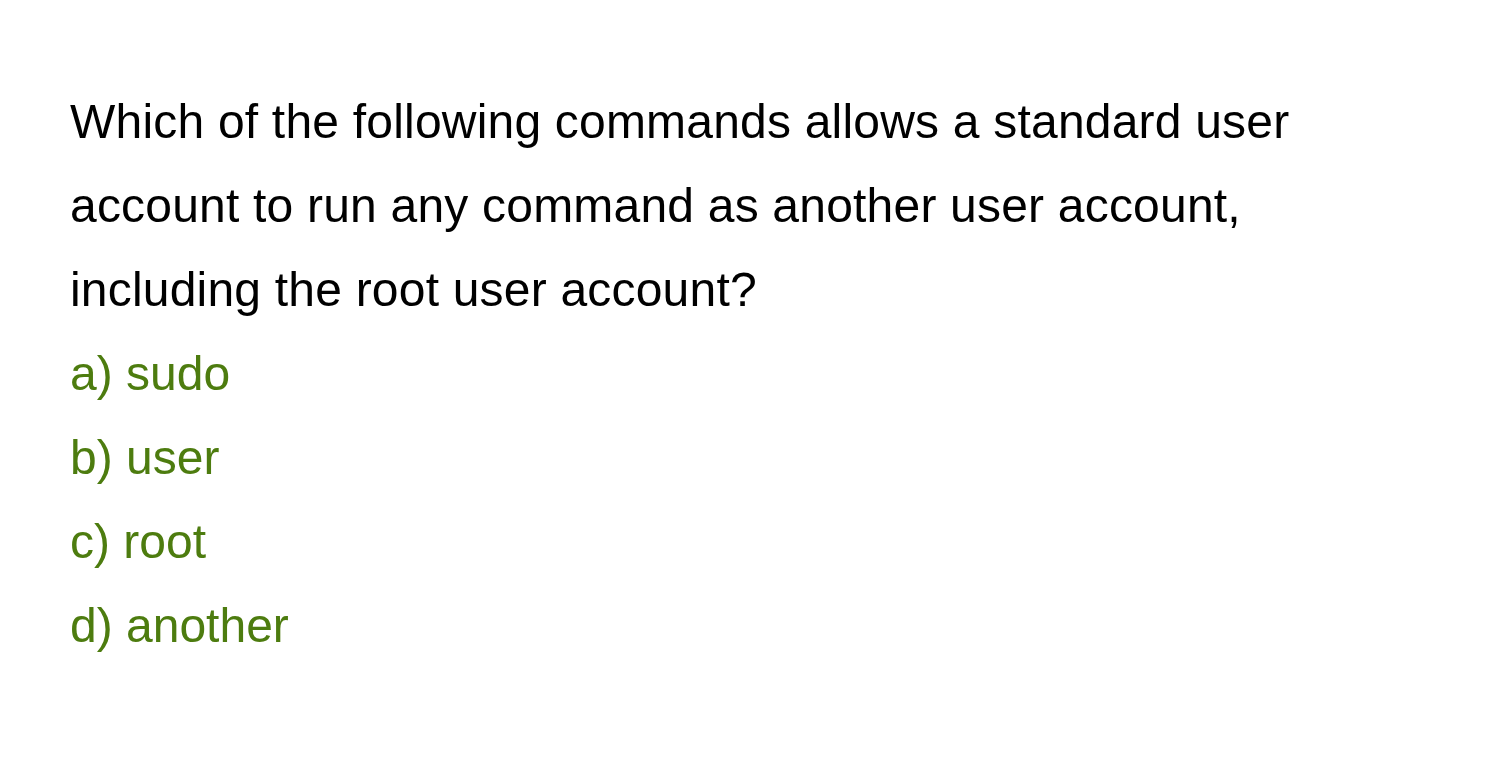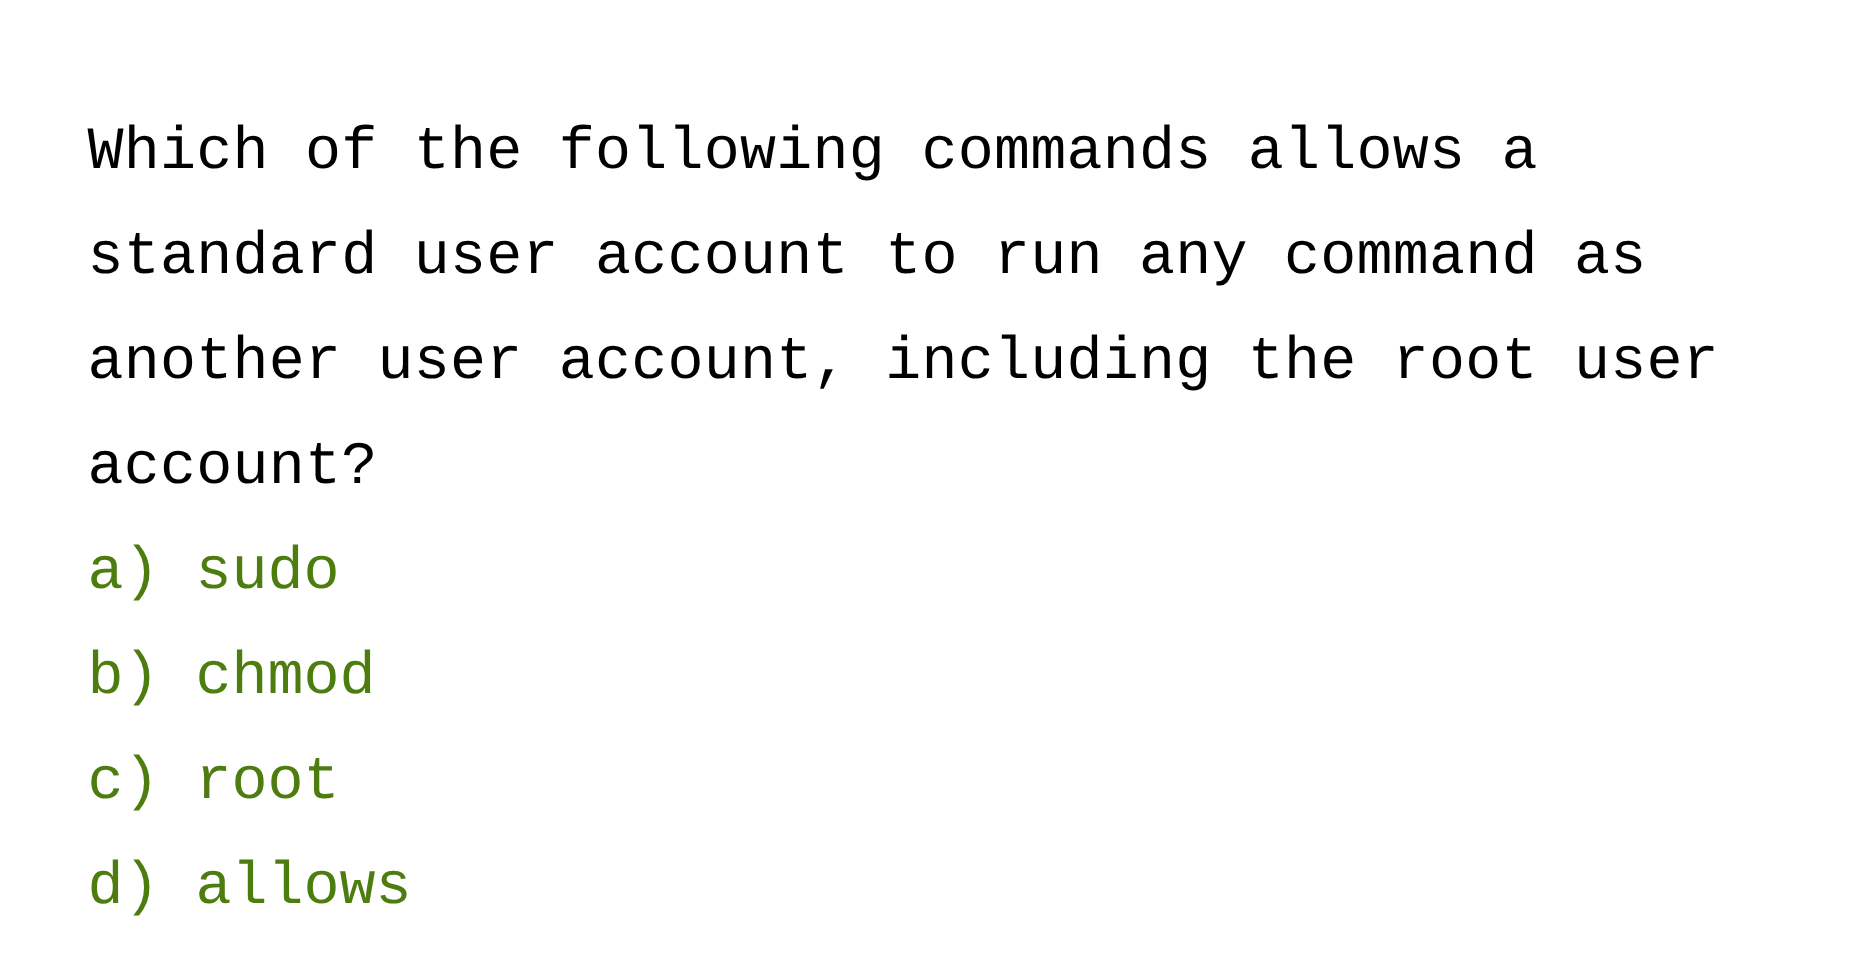--- a/index.html
+++ b/index.html
@@ -1,19 +1,18 @@
 <!DOCTYPE html>
 <html><head>
   <meta charset="utf-8">
   <style>
     * {
       margin: 0;
       padding: 0;
       box-sizing: border-box;
-      font-family: Liberation Mono, monospace;
     }
     body {
       width: 1500px;
       height: 776px;
       background: #ffffff;
       font-family: -apple-system, BlinkMacSystemFont, "Segoe UI", Helvetica, Arial, sans-serif;
       padding: 80px 70px;
     }
     .question-text {
       font-size: 48px;
@@ -25,15 +24,15 @@
       font-size: 48px;
       line-height: 1.75;
       color: #4d7c0f;
     }
   </style>
 </head>
 <body>
 
 <div class="question-text">Which of the following commands allows a standard user account to run any command as another user account, including the root user account?</div>
 <div class="option">a) sudo</div>
-<div class="option">b) chmod</div>
+<div class="option">b) user</div>
 <div class="option">c) root</div>
-<div class="option">d) allows</div>
+<div class="option">d) another</div>
 
 </body></html>

